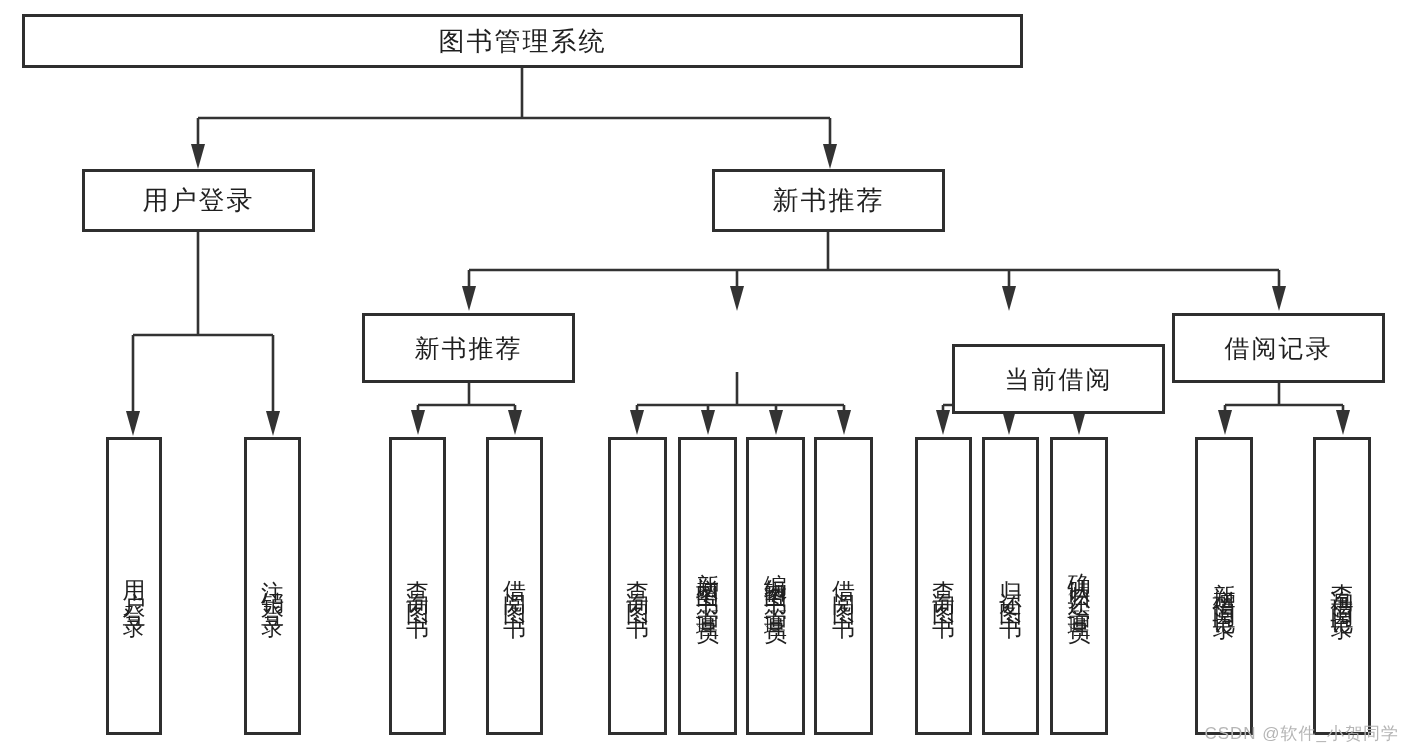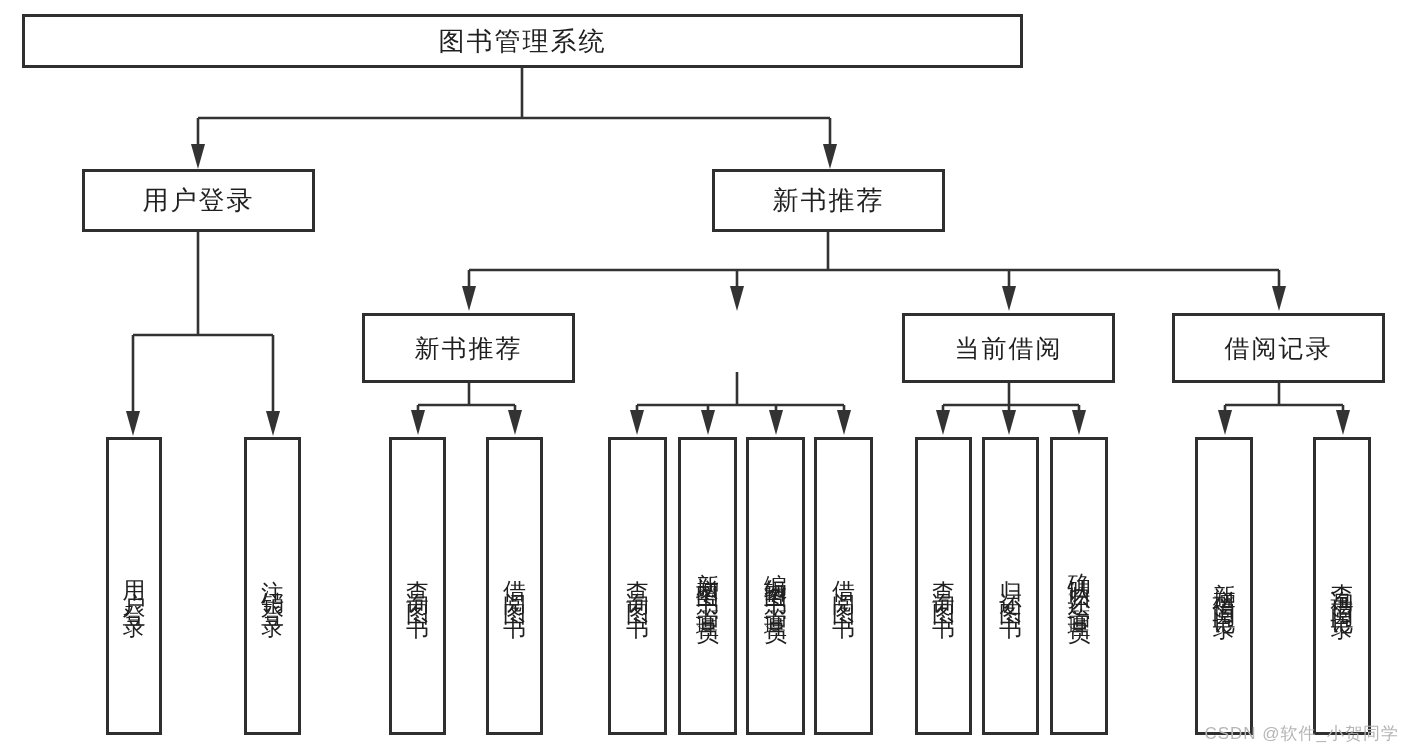--- a/index.html
+++ b/index.html
@@ -58,21 +58,21 @@
     white-space: nowrap;
     color: var(--text);
   }
   
   #root-box   { left: 22px;  top: 14px;  width: 1001px; height: 54px; }
   #l2-login   { left: 82px;  top: 169px; width: 233px;  height: 63px; }
   #l2-mgmt    { left: 712px; top: 169px; width: 233px;  height: 63px; }
   .l3 { top: 313px; width: 213px; height: 70px; }
   #l3-newbook { left: 362px; }
   #l3-borrow  { left: 630px; }
-  #l3-current { left: 902px; }
+  #l3-current { left: 952px; margin-top: 31px; }
   #l3-records { left: 1172px; }
   .leaf { top: 437px; height: 298px; }
   #leaf-a1 { left: 106px;  width: 56px; }
   #leaf-a2 { left: 244px;  width: 57px; }
   #leaf-b1 { left: 389px;  width: 57px; }
   #leaf-b2 { left: 486px;  width: 57px; }
   #leaf-c1 { left: 608px;  width: 59px; }
   #leaf-c2 { left: 678px;  width: 59px; }
   #leaf-c3 { left: 746px;  width: 59px; }
   #leaf-c4 { left: 814px;  width: 59px; }

